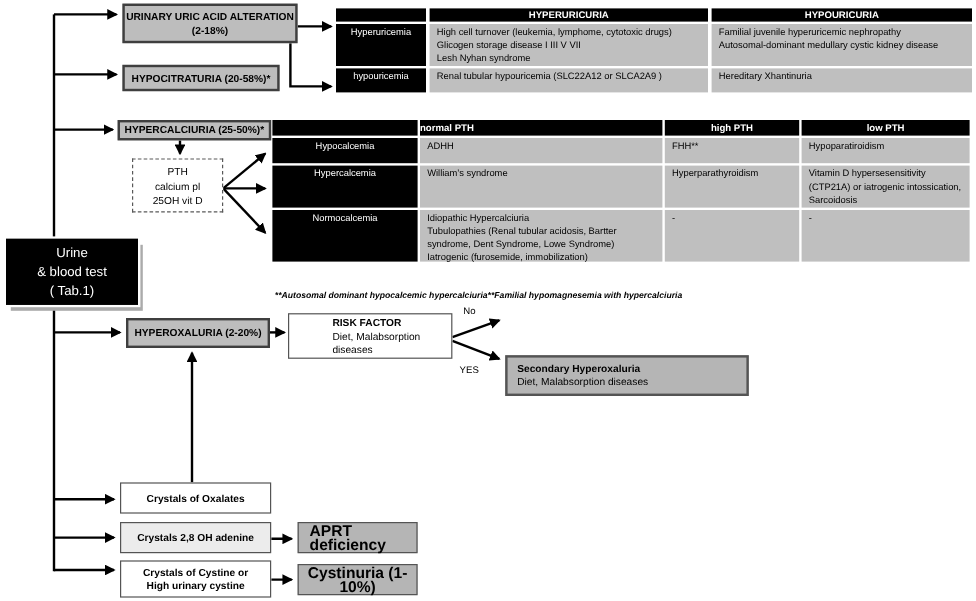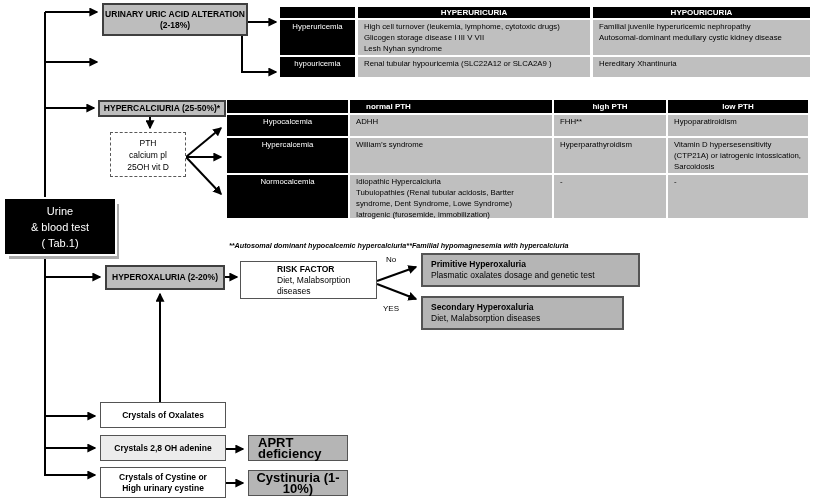--- a/index.html
+++ b/index.html
@@ -22,21 +22,21 @@
   .bigresult{background:#b5b5b5;border:2px solid #545454;align-items:flex-start;text-align:left;padding:3px 8px;justify-content:center;}
   .bigresult .t1{font-weight:bold;font-size:8.5px;line-height:11px;}
   .bigresult .t2{font-weight:normal;font-size:8.5px;line-height:11px;}
   .riskbox{background:#ffffff;border:1px solid #545454;align-items:flex-start;text-align:left;padding:3px 7px;justify-content:center;}
   .riskbox .t1{font-weight:bold;font-size:8.5px;line-height:11px;}
   .riskbox .t2{font-weight:normal;font-size:8.5px;line-height:11px;}
   .branchlbl{font-size:8px;font-weight:normal;}
   
   .tbl{display:grid;position:absolute;}
   .hdr{background:#000;color:#fff;font-weight:bold;font-size:8px;display:flex;align-items:center;justify-content:center;}
-  .hdr.left{justify-content:flex-start;padding-left:16px;}
+  .hdr.left{justify-content:flex-start;padding-left:0;}
   .lblcell{background:#000;color:#fff;font-size:7.8px;padding:2px 6px;line-height:10px;text-align:center;}
   .cell{background:#bfbfbf;font-size:7.8px;line-height:11px;padding:1px 6px;}
   .cell div{white-space:normal;}
   .footnote{font-size:7.2px;font-style:italic;font-weight:bold;}
   .aprt-left{align-items:flex-start;text-align:left;padding-left:9px;}
 </style>
 </head>
 <body>
 
 <div id="canvas">
@@ -85,20 +85,23 @@
     <div>Urine</div>
     <div>&amp; blood test</div>
     <div>( Tab.1)</div>
   </div>
 
   <div class="abs node graybox" style="left:102px;top:3px;width:146px;height:33px;">
     <div>URINARY URIC ACID ALTERATION</div>
     <div>(2-18%)</div>
   </div>
 
+  <div class="abs node graybox" style="left:102px;top:54px;width:131px;height:22px;">
+    <div>HYPOCITRATURIA (20-58%)*</div>
+  </div>
 
   <div class="abs node graybox" style="left:98px;top:100px;width:128px;height:17px;">
     <div>HYPERCALCIURIA (25-50%)*</div>
   </div>
 
   <div class="abs node dashed" style="left:110px;top:132px;width:76px;height:45px;">
     <div>PTH</div>
     <div>calcium pl</div>
     <div>25OH vit D</div>
   </div>
@@ -108,24 +111,20 @@
   </div>
 
   <div class="abs node riskbox" style="left:240px;top:261px;width:137px;height:38px;padding-left:36px;">
     <div class="t1">RISK FACTOR</div>
     <div class="t2">Diet, Malabsorption diseases</div>
   </div>
 
   <div class="abs branchlbl" style="left:386px;top:255px;">No</div>
   <div class="abs branchlbl" style="left:383px;top:304px;">YES</div>
 
-  <div class="abs node bigresult" style="left:421px;top:253px;width:219px;height:34px;">
-    <div class="t1">Primitive Hyperoxaluria</div>
-    <div class="t2">Plasmatic oxalates dosage and genetic test</div>
-  </div>
 
   <div class="abs node bigresult" style="left:421px;top:296px;width:203px;height:34px;">
     <div class="t1">Secondary Hyperoxaluria</div>
     <div class="t2">Diet, Malabsorption diseases</div>
   </div>
 
   <div class="abs node whitebox" style="left:100px;top:402px;width:126px;height:26px;">
     <div>Crystals of Oxalates</div>
   </div>
 

